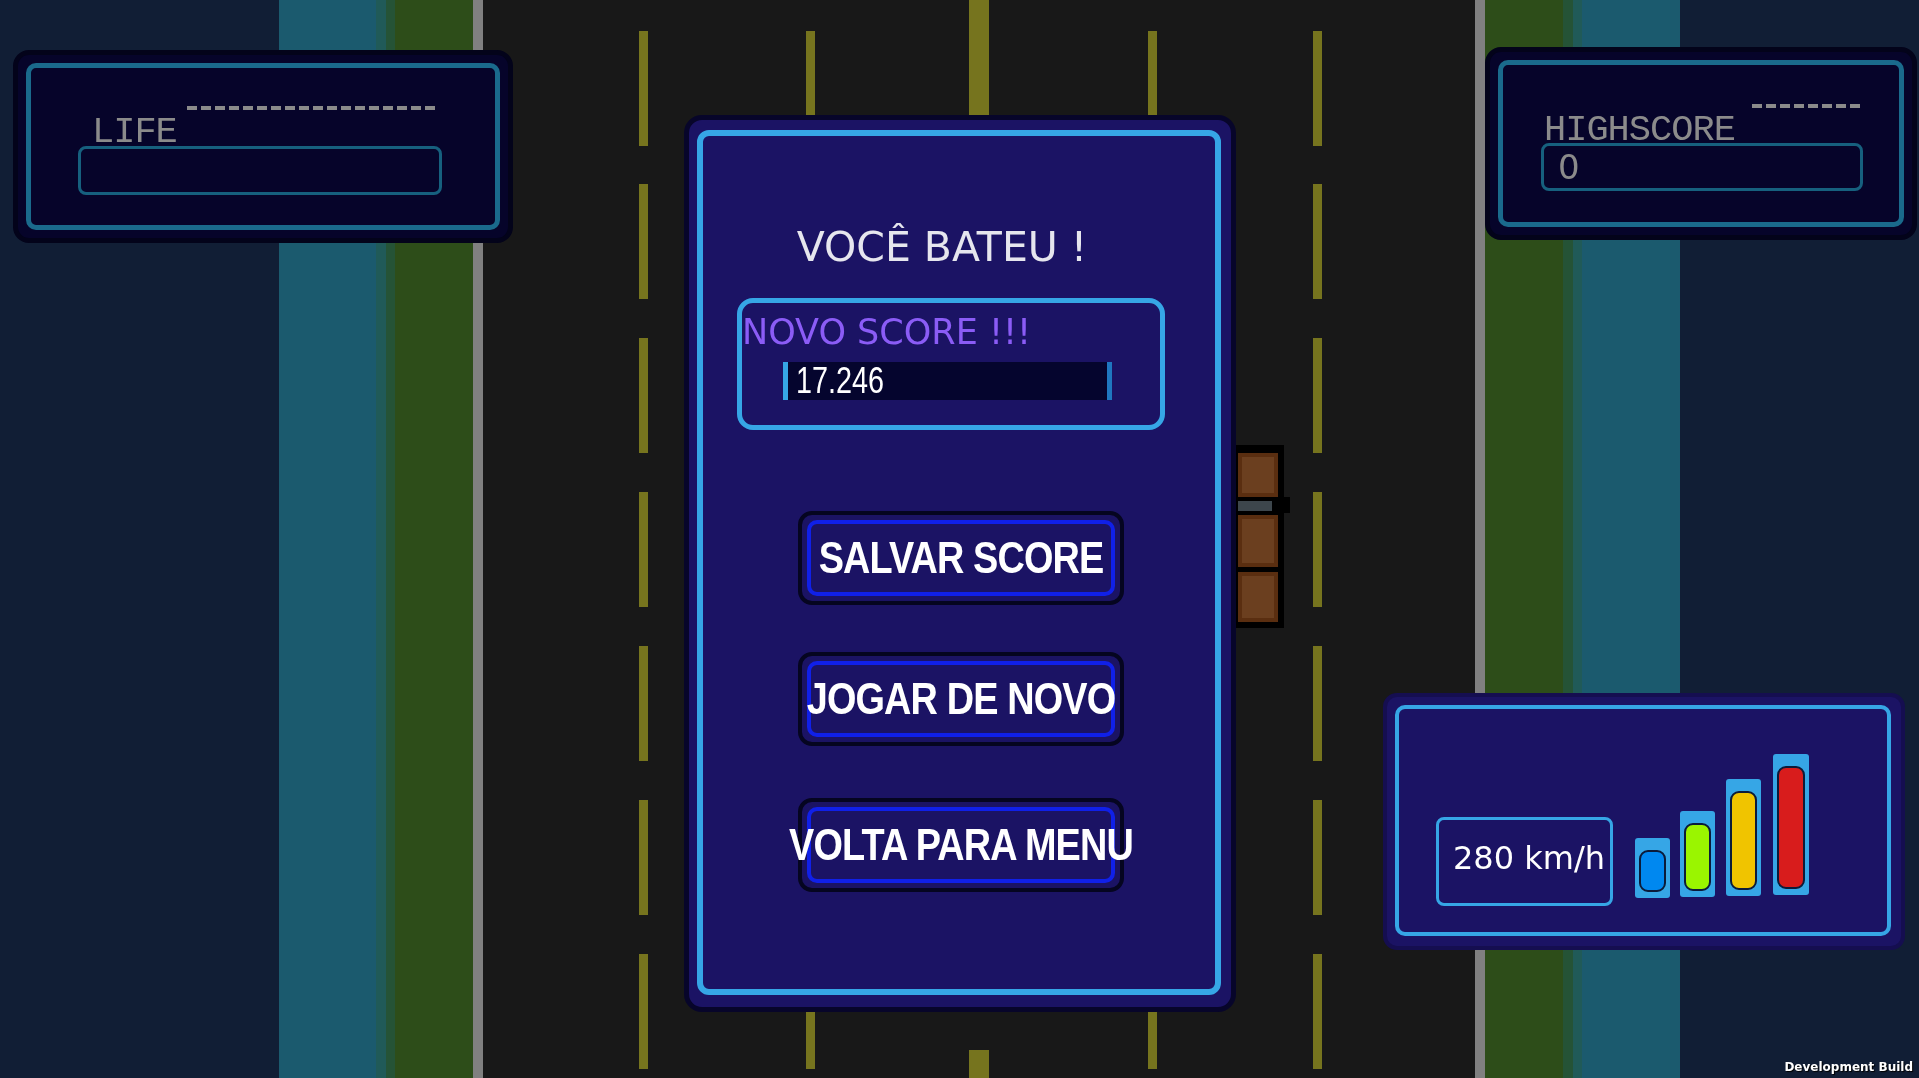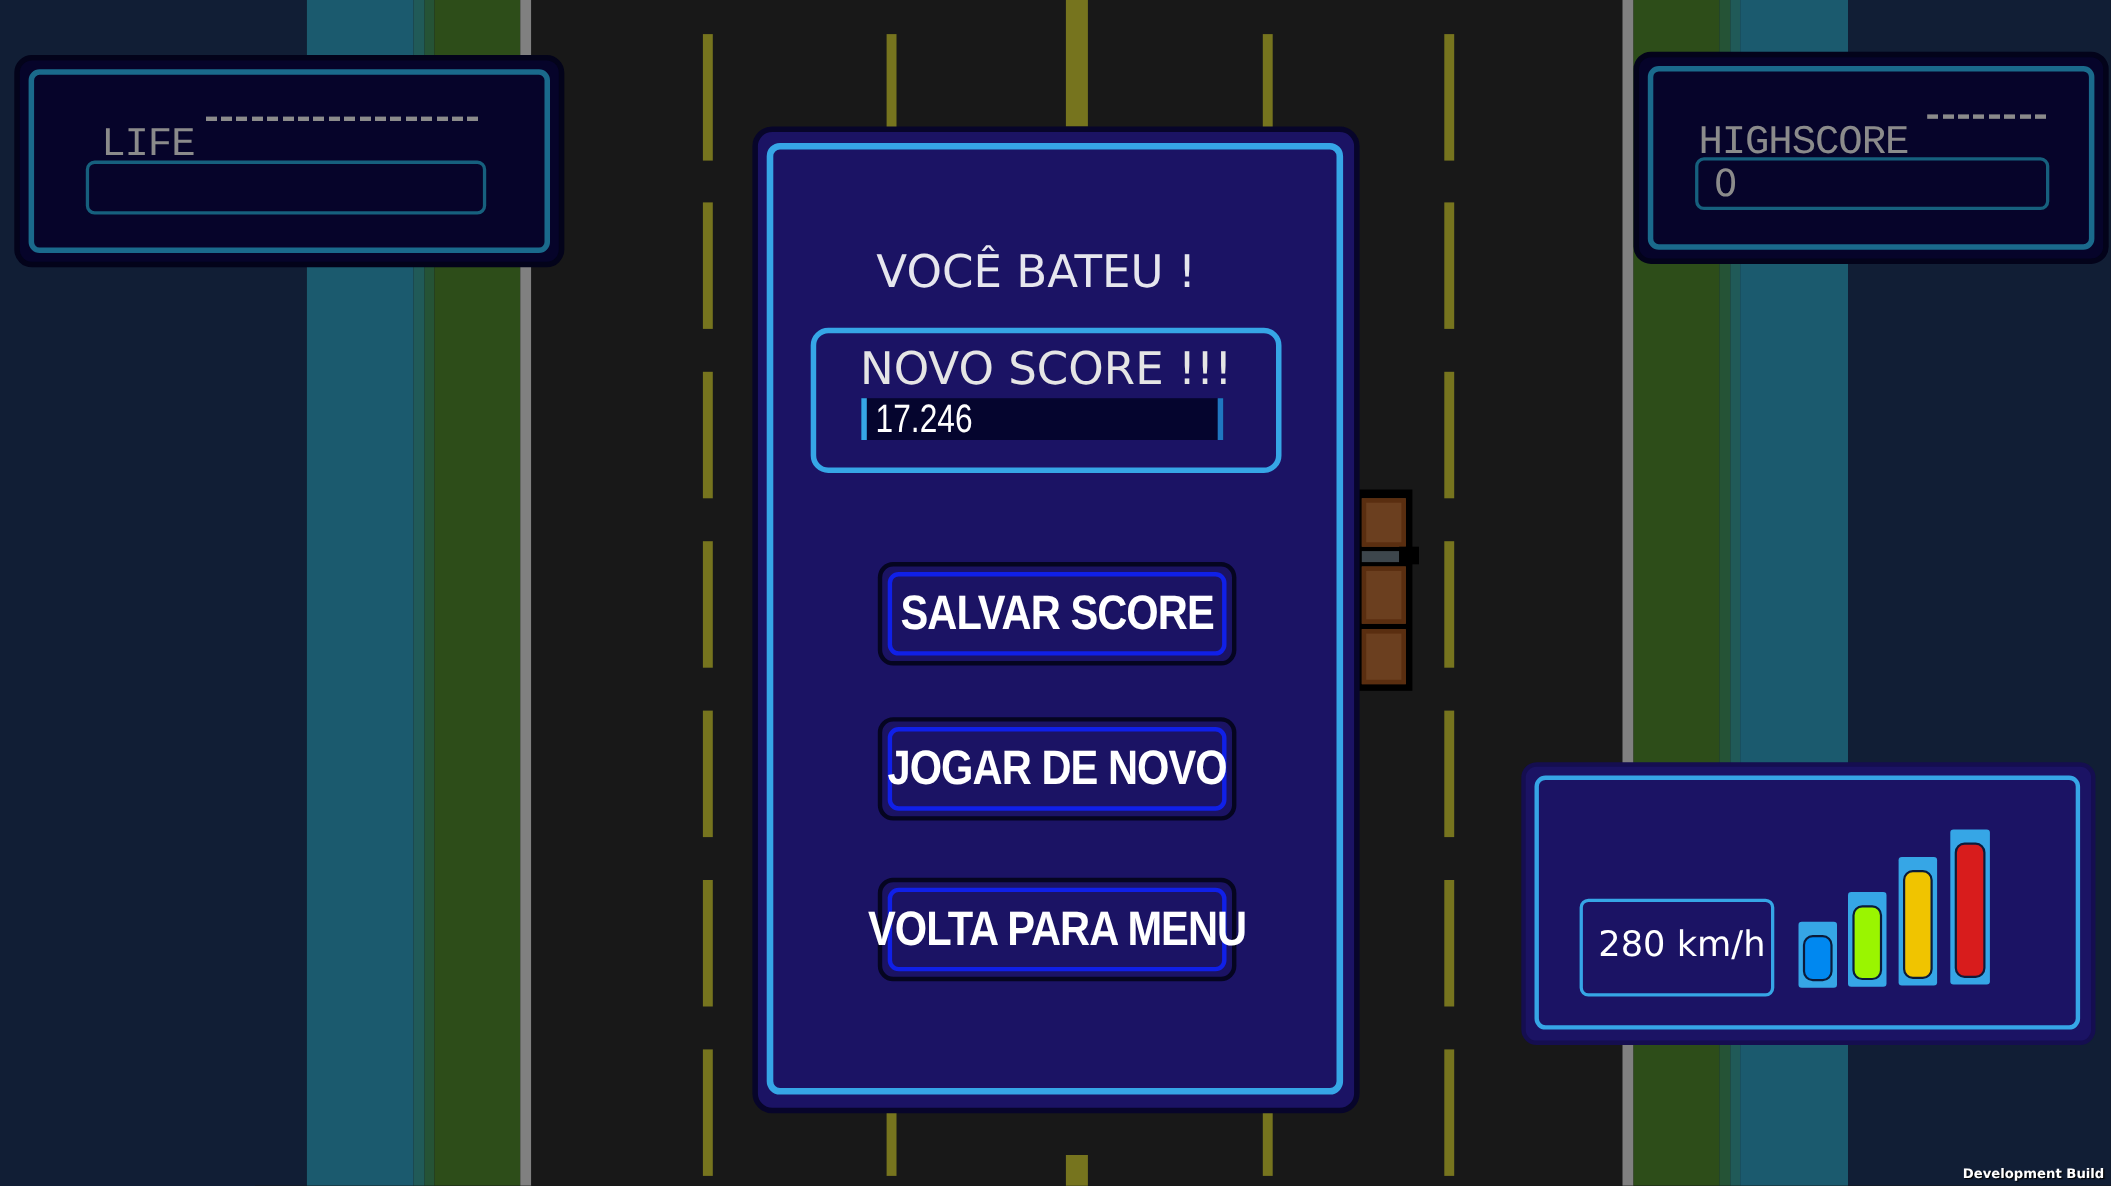--- a/index.html
+++ b/index.html
@@ -14,21 +14,21 @@
   .hud-label { position:absolute; color:#8b8b8b; font-family:Liberation Mono, monospace; font-size:37px; letter-spacing:-1px; line-height:1;margin-top:28px; }
   .hud-dashes { position:absolute; height:4px; background:repeating-linear-gradient(90deg,#8b8b8b 0 10px, transparent 10px 14px); }
   .hud-field { position:absolute; border:3px solid #16607e; border-radius:8px; box-sizing:border-box; background:#06042a; }
   .hud-field-value { position:absolute; color:#8b8b8b; font-size:34px; line-height:1; }
 
   
   .panel { position:absolute; left:684px; top:115px; width:552px; height:897px; background:#1b1364; border:5px solid #07052a; border-radius:18px; box-sizing:border-box; }
   .panel::before { content:""; position:absolute; left:8px; top:10px; right:10px; bottom:12px; border:6px solid #36a6e6; border-radius:12px; }
   .title { position:absolute; left:0; width:100%; text-align:center; color:#e6e6ee; font-size:41px; line-height:1; }
   .score-box { position:absolute; left:737px; top:298px; width:428px; height:132px; border:5px solid #36a6e6; border-radius:16px; box-sizing:border-box; }
-  .score-label { position:absolute; left:0; width:100%; text-align:center; color:#e5e5e5; font-size:41px; line-height:1; top:12px; }
+  .score-label { position:absolute; left:0; width:100%; color:#8b5cf6; font-size:35px; line-height:1; top:12px; }
   .score-field { position:absolute; left:783px; top:362px; width:329px; height:38px; background:#05052e; border-left:5px solid #36a6e6; border-right:5px solid #1f77c0; box-sizing:border-box; }
   .score-value { position:absolute; left:8px; top:1px; color:#ffffff; font-family:"Liberation Sans", sans-serif; font-size:36px; line-height:1; transform:scaleX(0.8); transform-origin:left; }
 
   .btn { position:absolute; left:798px; width:326px; height:94px; background:#1b1364; border:4px solid #050520; border-radius:14px; box-sizing:border-box; cursor:pointer; }
   .btn::before { content:""; position:absolute; left:5px; top:5px; right:5px; bottom:5px; border:4px solid #1020e8; border-radius:10px; }
   .btn span { position:absolute; left:0; top:0; width:100%; height:100%; display:flex; align-items:center; justify-content:center; color:#ffffff; font-family:"Liberation Sans", sans-serif; font-weight:bold; font-size:44px; letter-spacing:-1px; transform:scaleX(0.86); white-space:nowrap; }
 
   
   .truck { position:absolute; left:1232px; top:445px; width:52px; height:183px; background:#000; }
   .truck .seg { position:absolute; left:6px; width:40px; background:#6b3f1f; border:4px solid #5a2e10; box-sizing:border-box; }

